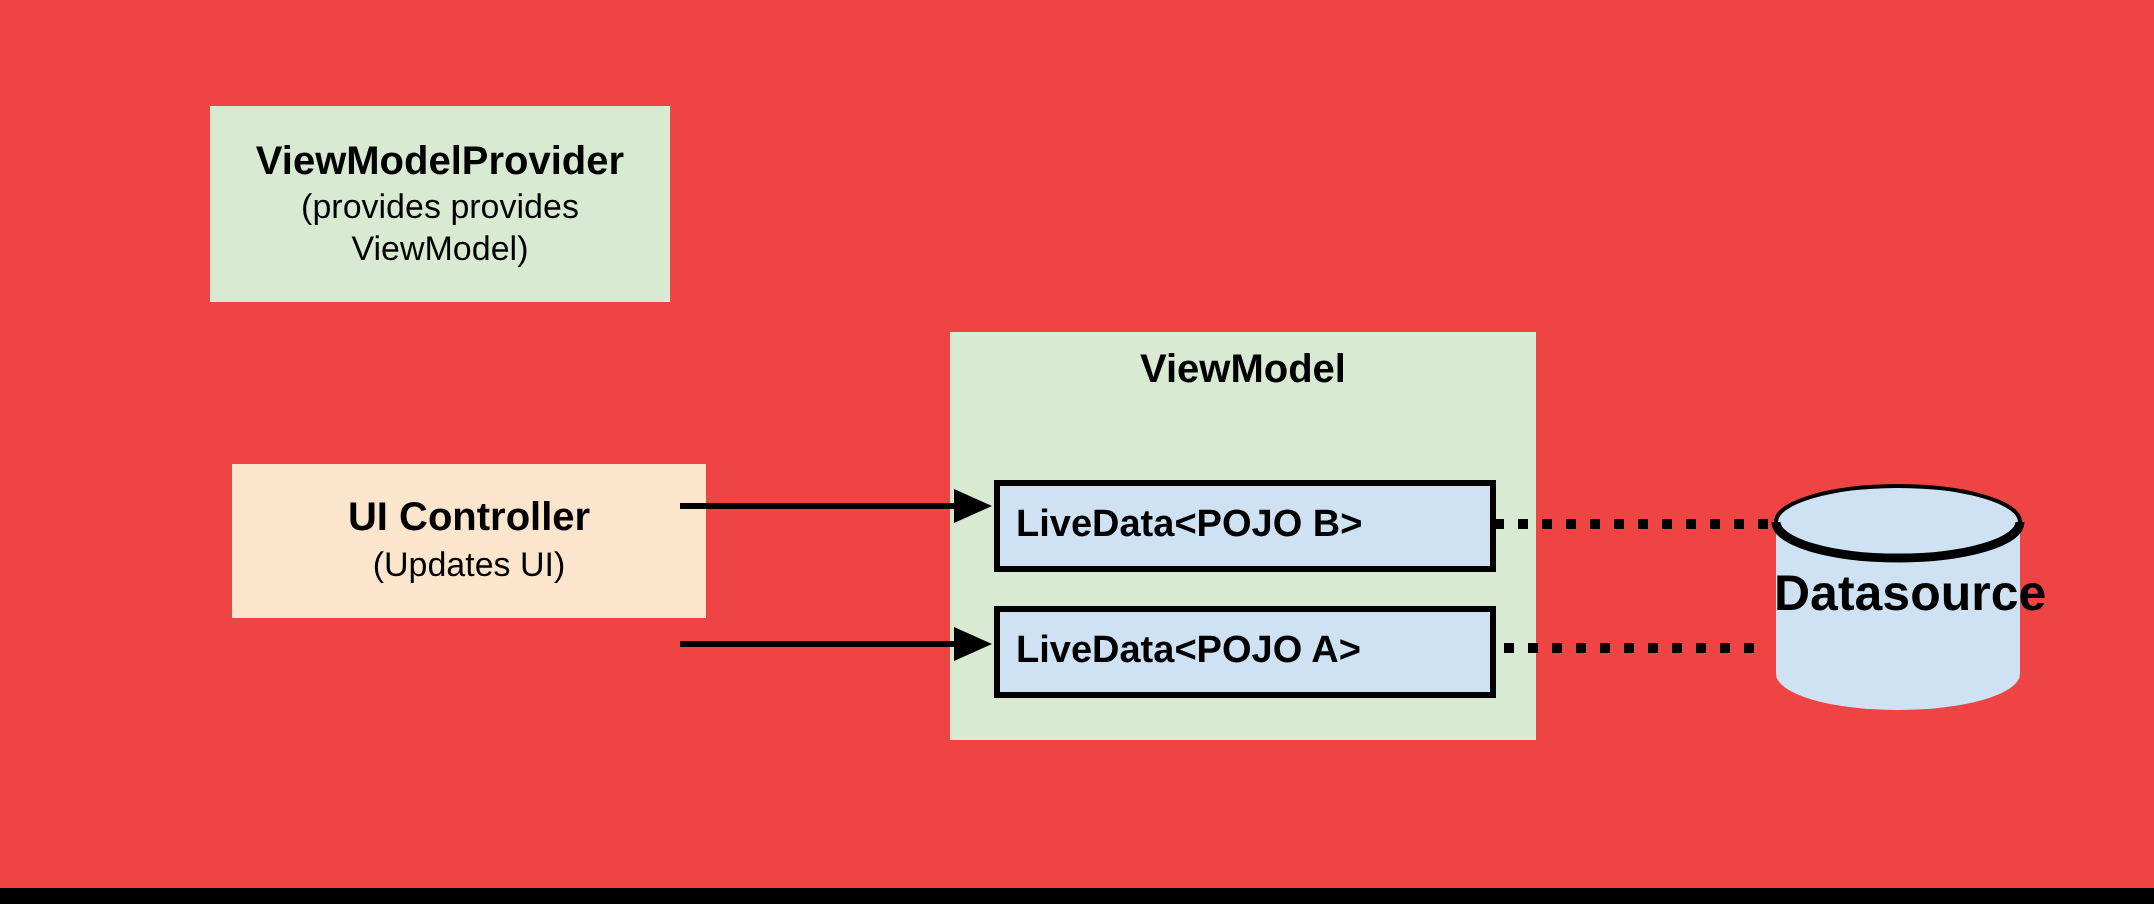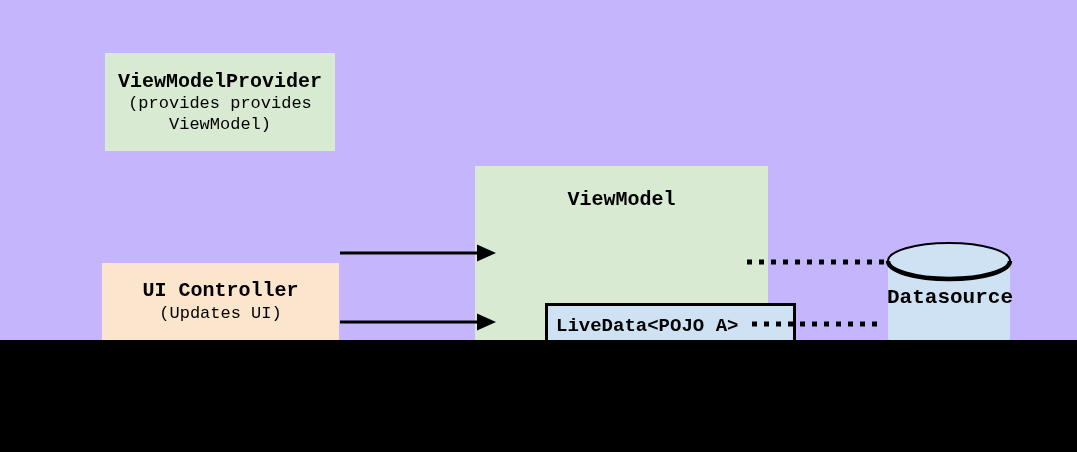--- a/index.html
+++ b/index.html
@@ -1,67 +1,70 @@
 <!DOCTYPE html>
 <html><head>
 <meta charset="utf-8">
 <style>
   html,body { margin:0; padding:0; background:#000; }
   .canvas {
-    position:relative; width:1077px; height:340px; background:#c4b5fd;
-    overflow:hidden; font-family:Liberation Mono, monospace; color:#000;
+    position:relative; width:1077px; height:444px; background:#ef4444;
+    overflow:hidden; font-family:Liberation Sans, sans-serif; color:#000;
   }
   .box {
     position:absolute; display:flex; flex-direction:column;
     align-items:center; justify-content:center; text-align:center;
   }
   .green { background:#d9ead3; }
   .peach { background:#fce5cd; }
   .t { font-weight:bold; font-size:20px; line-height:23px; }
   .s { font-size:17px; line-height:21px; }
 
   #vmp { left:105px; top:53px;  width:230px; height:98px; }
-  #uic { left:102px; top:232px; width:237px; height:77px;margin-top:31px; }
+  #uic { left:116px; top:232px; width:237px; height:77px; }
   #uic .s { font-size:17px; line-height:23px; }
 
   #vm  { left:475px; top:166px; width:293px; height:204px; justify-content:flex-start; }
-  #vm .t { margin-top:22px; }
+  #vm .t { margin-top:8px; }
   .ld {
     position:absolute; left:22px; width:251px; height:46px;
     background:#cfe2f3; border:3px solid #000; box-sizing:border-box;
     display:flex; align-items:center; text-align:left;
     font-weight:bold; font-size:19px; padding-left:8px;
   }
   #ld-b { top:74px; }
-  #ld-a { top:137px;margin-left:48px; }
+  #ld-a { top:137px; }
 
   #connector-layer { position:absolute; left:0; top:0; width:1077px; height:452px; pointer-events:none; }
 
   #ds-label {
     position:absolute; left:887px; top:286px; width:124px;
-    font-weight:bold; font-size:21px; line-height:23px;
+    font-weight:bold; font-size:25px; line-height:23px;
   }
 </style>
 </head>
 <body>
 
 <div class="canvas">
 
   <div class="box green" id="vmp">
     <div class="t">ViewModelProvider</div>
     <div class="s">(provides provides ViewModel)</div>
   </div>
 
   <div class="box peach" id="uic">
     <div class="t">UI Controller</div>
     <div class="s">(Updates UI)</div>
   </div>
 
   <div class="box green" id="vm">
     <div class="t">ViewModel</div>
+    <div class="ld" id="ld-b">
+      <span>LiveData&lt;POJO B&gt;</span>
+    </div>
     <div class="ld" id="ld-a">
       <span>LiveData&lt;POJO A&gt;</span>
     </div>
   </div>
 
   <svg id="connector-layer" viewBox="0 0 1077 452">
 
     <line x1="340" y1="253" x2="480" y2="253" stroke="#000" stroke-width="3"></line>
     <line x1="340" y1="322" x2="480" y2="322" stroke="#000" stroke-width="3"></line>
     <polygon points="477,244.5 477,261.5 496,253" fill="#000"></polygon>

